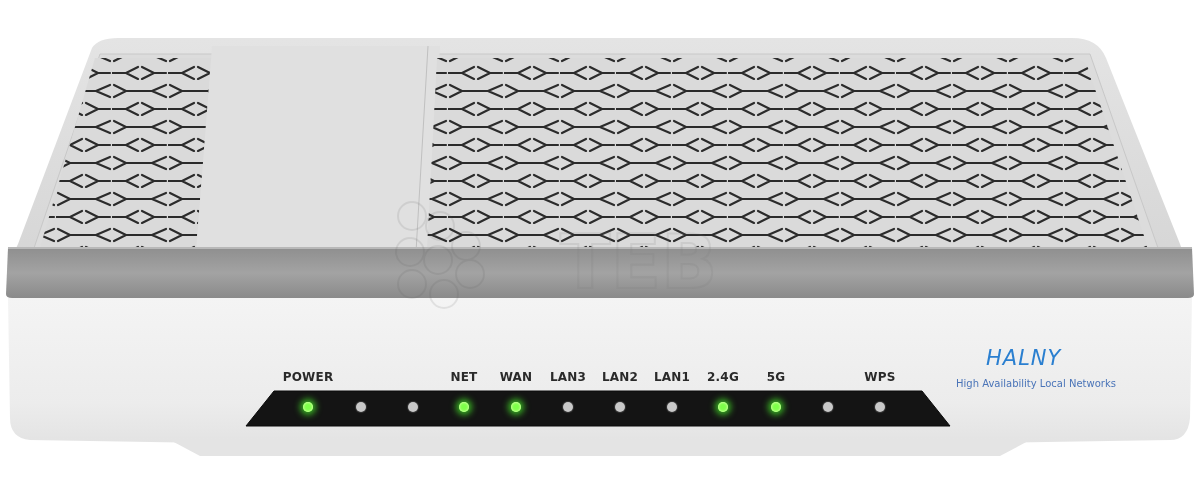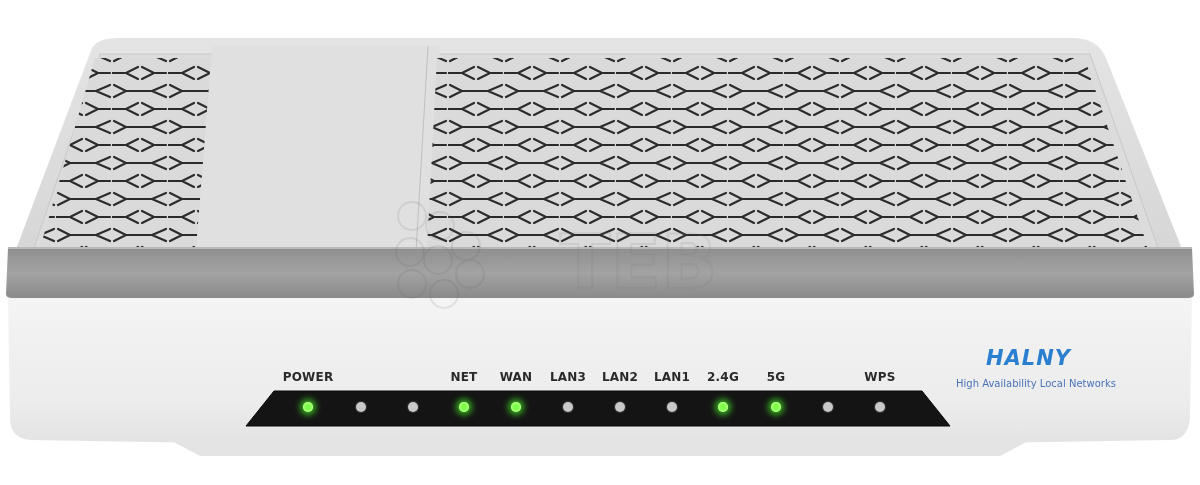--- a/index.html
+++ b/index.html
@@ -4,21 +4,21 @@
 <style>
   html, body { margin:0; padding:0; }
   body { width:1200px; height:485px; background:#ffffff; position:relative; overflow:hidden; font-family:"Liberation Sans", sans-serif; }
   .stage { position:absolute; left:0; top:8px; width:1037px; height:485px; }
   .front { position:absolute; left:0; top:0; }
   .label { position:absolute; font-family:"DejaVu Sans", sans-serif; font-size:12px; font-weight:bold; color:#2a2a2a; letter-spacing:0.2px; transform:translateX(-50%); white-space:nowrap; top:362px;text-align:right; }
   .led { position:absolute; width:10px; height:10px; border-radius:50%; top:394px; transform:translate(-50%,0); }
   .led.on { background:#7dff4a; box-shadow:0 0 6px 3px rgba(70,230,40,0.75), 0 0 2px 1px #c9ff9a inset; }
   .led.off { background:#c9c9c9; box-shadow:0 0 1px 1px rgba(255,255,255,0.15); }
   .logo { position:absolute; left:986px; top:338px; }
-  .logo-word { font-family:"DejaVu Sans", sans-serif; font-style:italic; font-weight:bold; font-size:21px; color:#2a7fd0; letter-spacing:1px; }
+  .logo-word { font-family:"DejaVu Sans", sans-serif; font-style:italic; font-weight:normal; font-size:21px; color:#2a7fd0; letter-spacing:1px; }
   .logo-tag { position:absolute; left:-30px; top:32px; width:200px; font-family:"DejaVu Sans", sans-serif; font-size:10px; color:#4a74b8; white-space:nowrap; }
 </style>
 </head>
 <body>
 
 <div class="stage">
 
   <svg class="front" width="1200" height="485" viewBox="0 0 1200 485">
     <defs>
       <linearGradient id="topGrad" x1="0" y1="0" x2="0" y2="1">

